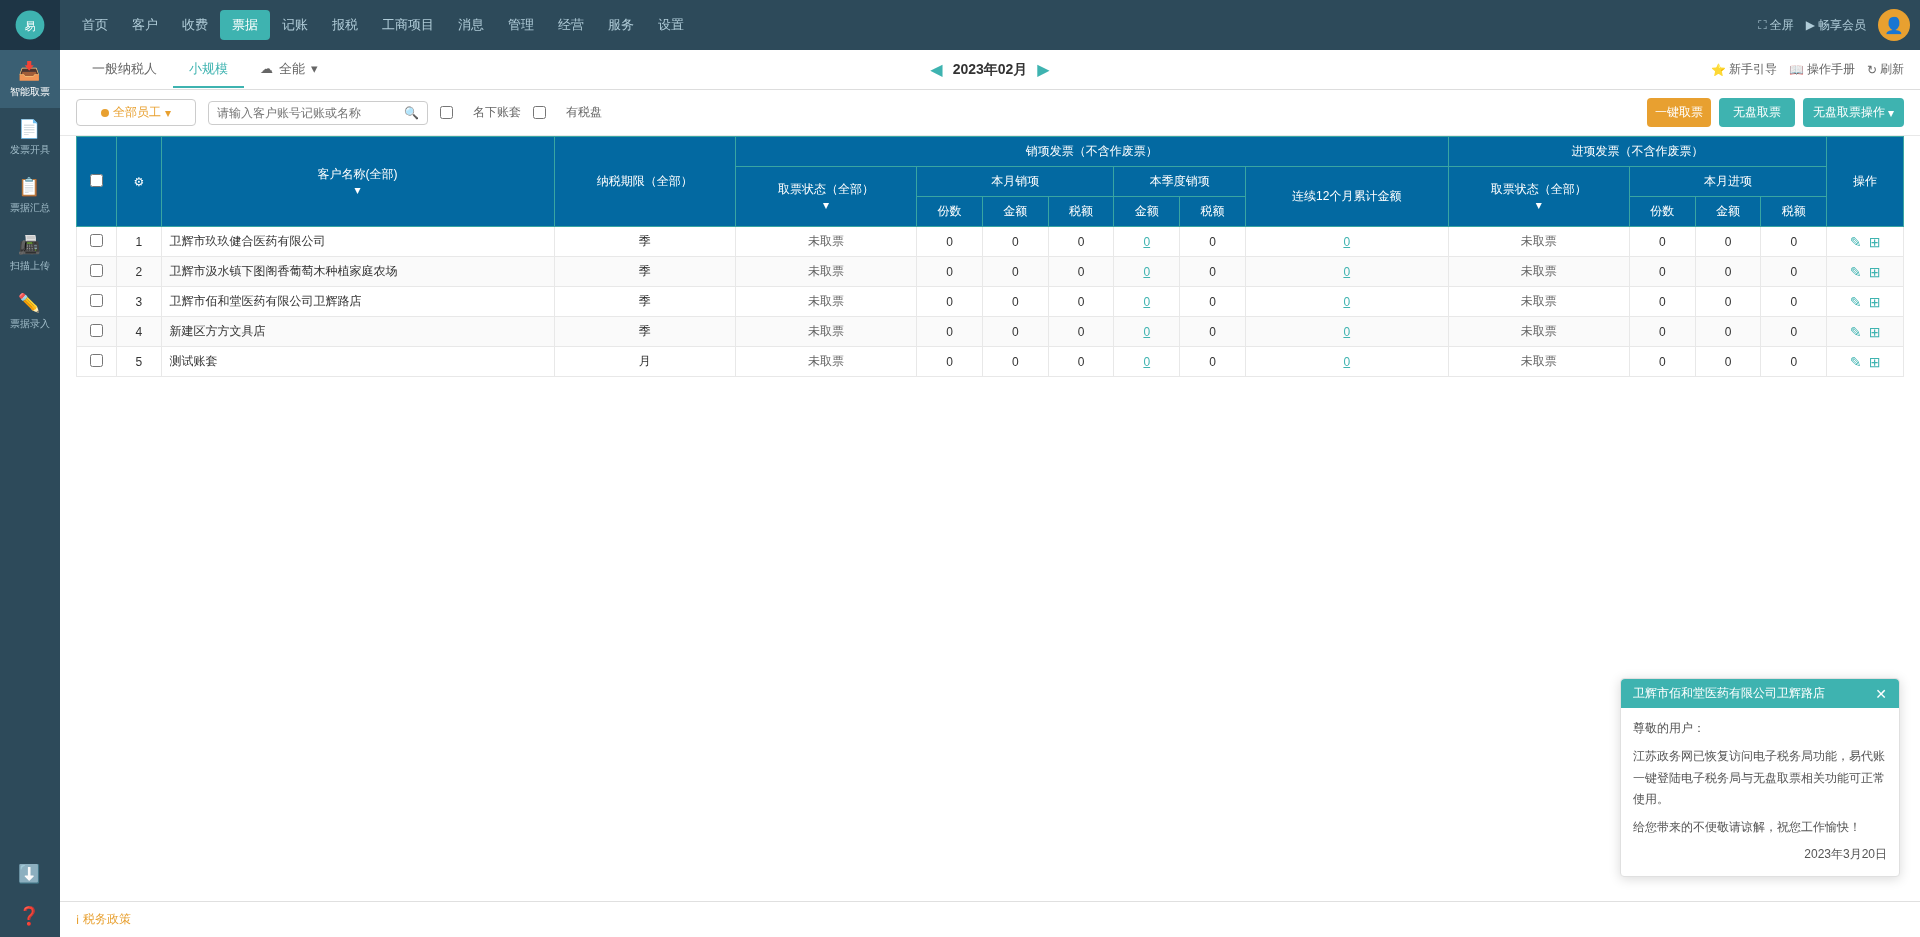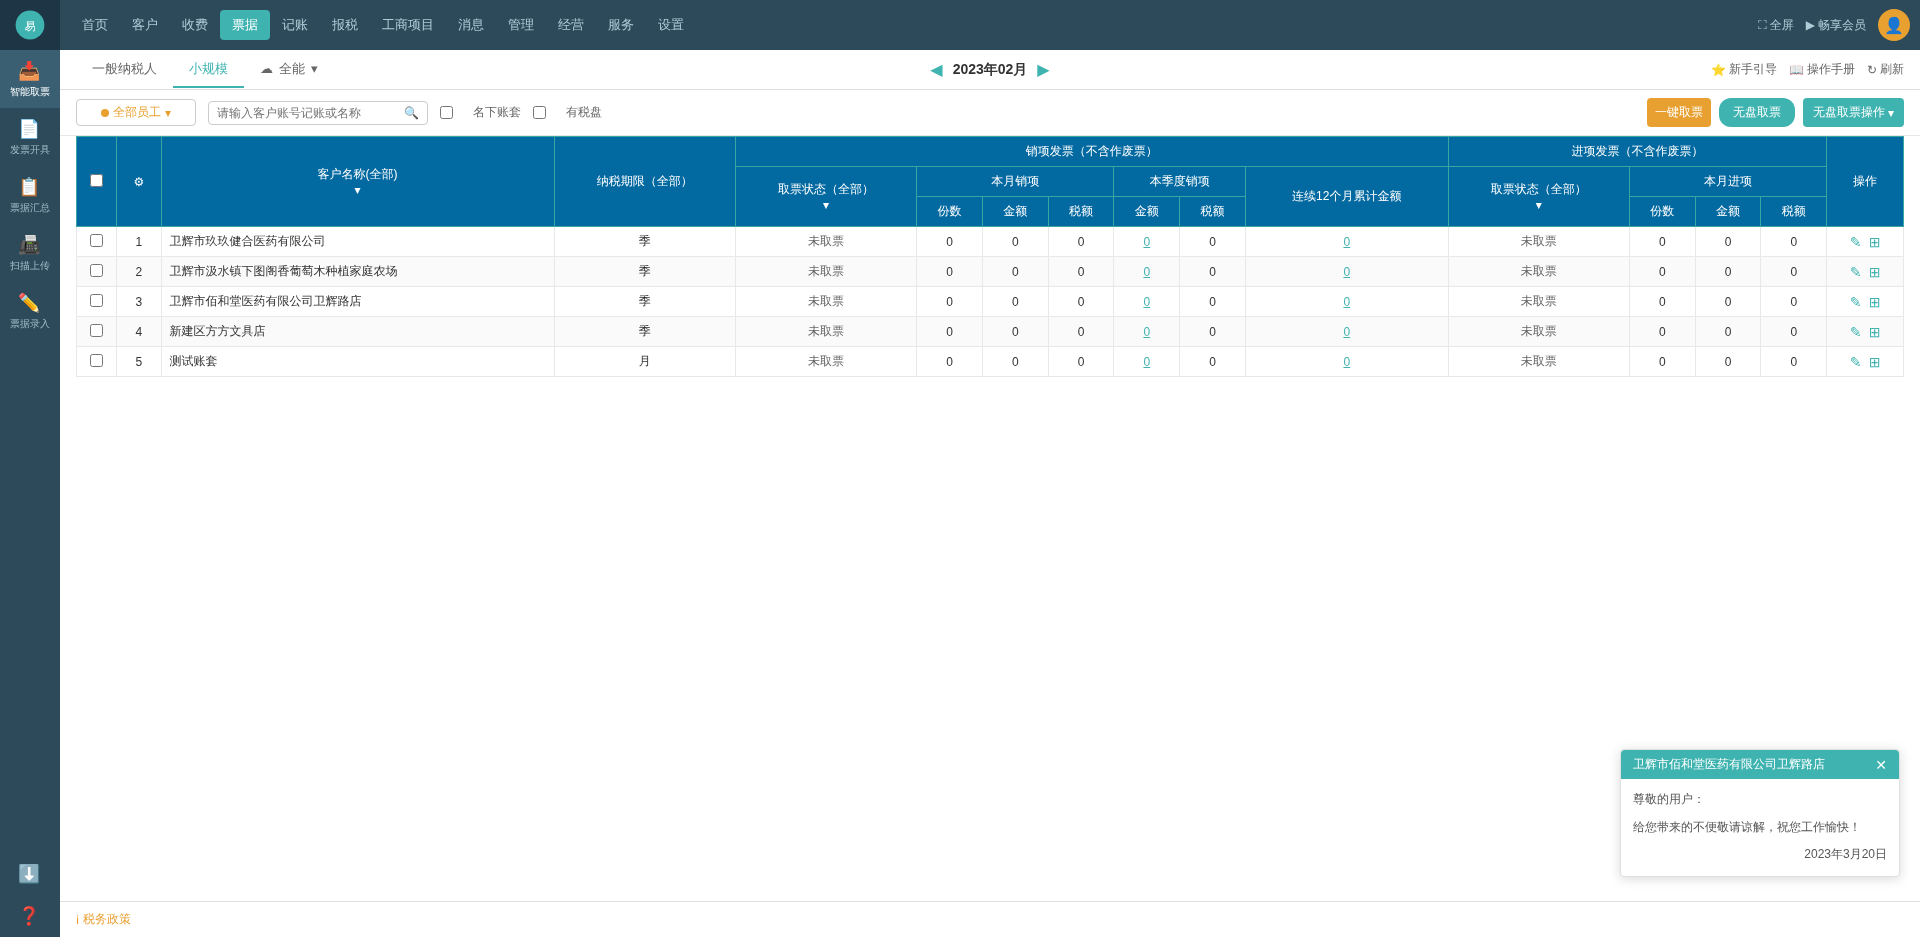--- a/index.html
+++ b/index.html
@@ -153,21 +153,21 @@
     .search-box input {
       border: none;
       outline: none;
       font-size: 12px;
       flex: 1;
       color: #999;
     }
     .checkbox-item { display: flex; align-items: center; gap: 20px; font-size: 12px; color: #666; cursor: pointer; }
     .filter-right { margin-left: auto; display: flex; gap: 8px; }
     .btn-primary { background: #e8a030; color: #fff; border: none; border-radius: 4px; padding: 6px 8px; cursor: pointer; font-size: 12px; }
-    .btn-danger { background: #3eb3b0; color: #fff; border: none; border-radius: 12px; padding: 6px 14px; cursor: pointer; font-size: 12px; }
+    .btn-danger { background: #3eb3b0; color: #fff; border: none; border-radius: 4px; padding: 6px 14px; cursor: pointer; font-size: 12px; }
     .btn-more { background: #3eb3b0; color: #fff; border: none; border-radius: 4px; padding: 6px 10px; cursor: pointer; font-size: 12px; display: flex; align-items: center; gap: 3px; }
 
     
     .table-container { flex: 1; overflow-y: auto; background: #fff; padding: 0 16px 16px; }
     table { width: 100%; border-collapse: collapse; font-size: 12px; }
     thead th {
       background: #0369a1;
       color: #fff;
       padding: 6px 8px;
       text-align: center;
@@ -524,16 +524,17 @@
   </div>
 </div>
 
 <div class="notification-popup">
   <div class="notification-header">
     <span>卫辉市佰和堂医药有限公司卫辉路店</span>
     <span class="notification-close">✕</span>
   </div>
   <div class="notification-body">
     <div>尊敬的用户：</div>
+    <div style="margin-top:6px;">江苏政务网已恢复访问电子税务局功能，易代账一键登陆电子税务局与无盘取票相关功能可正常使用。</div>
     <div style="margin-top:6px;">给您带来的不便敬请谅解，祝您工作愉快！</div>
     <div style="margin-top:6px; text-align:right;">2023年3月20日</div>
   </div>
 </div>
 
 </body></html>

